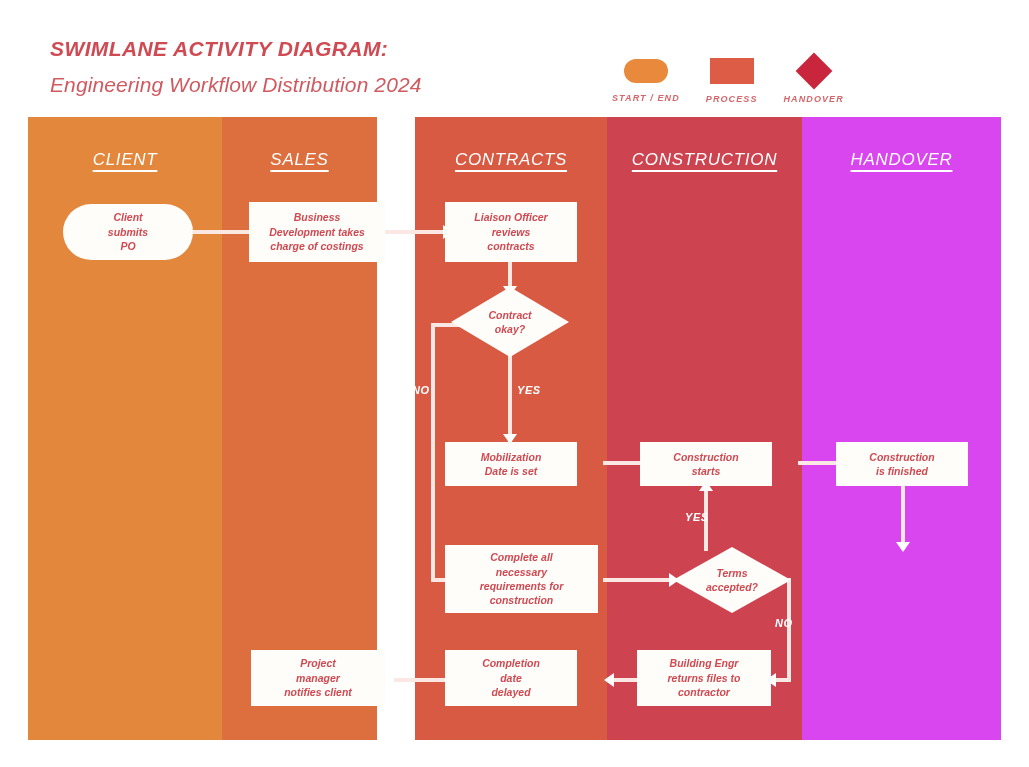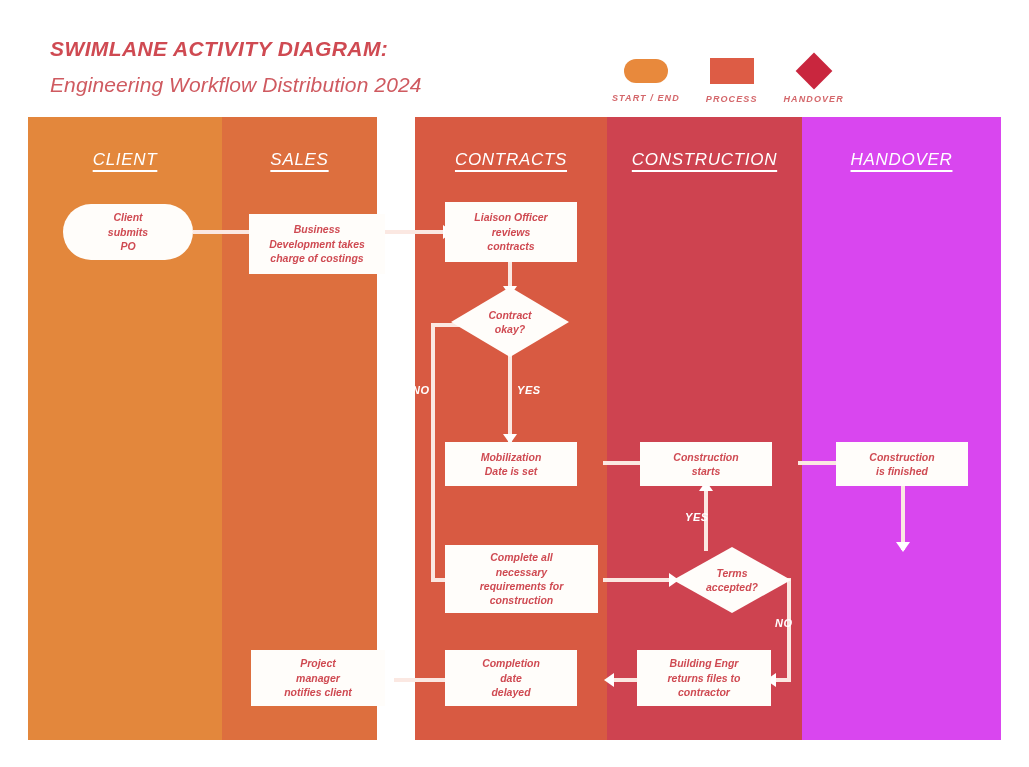--- a/index.html
+++ b/index.html
@@ -158,21 +158,21 @@
     <div class="edge" style="left:579px;top:561px;width:54px;height:4px;"></div>
     <div class="arrow left" style="left:576px;top:556px;"></div>
 
     <div class="edge" style="left:359px;top:561px;width:58px;height:4px;"></div>
     <div class="arrow left" style="left:356px;top:556px;"></div>
 
     <div class="node pill" style="left:35px;top:87px;width:130px;height:56px;">
       <span>Client<br>submits<br>PO</span>
     </div>
 
-    <div class="node" style="left:221px;top:97px;width:136px;height:60px;">
+    <div class="node" style="left:221px;top:85px;width:136px;height:60px;">
       <span>Business<br>Development takes<br>charge of costings</span>
     </div>
 
     <div class="node" style="left:417px;top:85px;width:132px;height:60px;">
       <span>Liaison Officer<br>reviews<br>contracts</span>
     </div>
 
     <div class="diamond" style="left:423px;top:170px;width:118px;height:70px;">
       <div class="dshape"></div>
       <div class="dtext">Contract<br>okay?</div>

